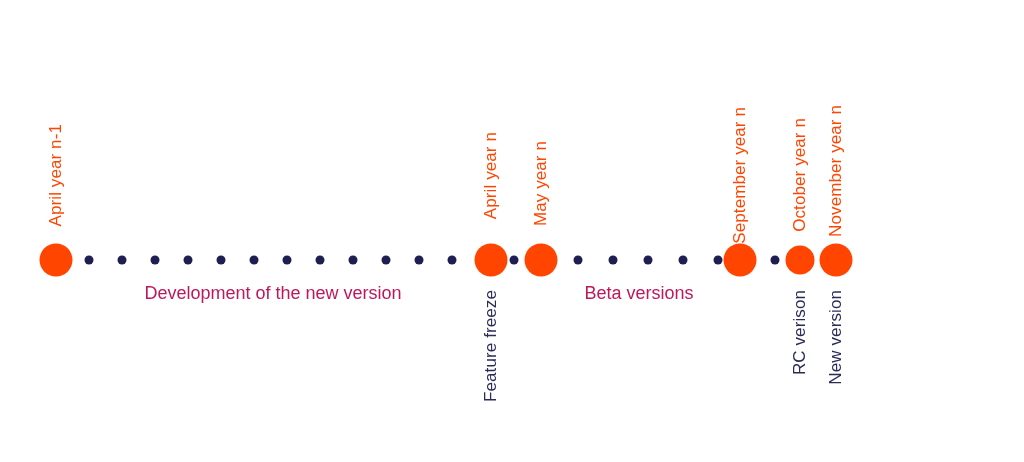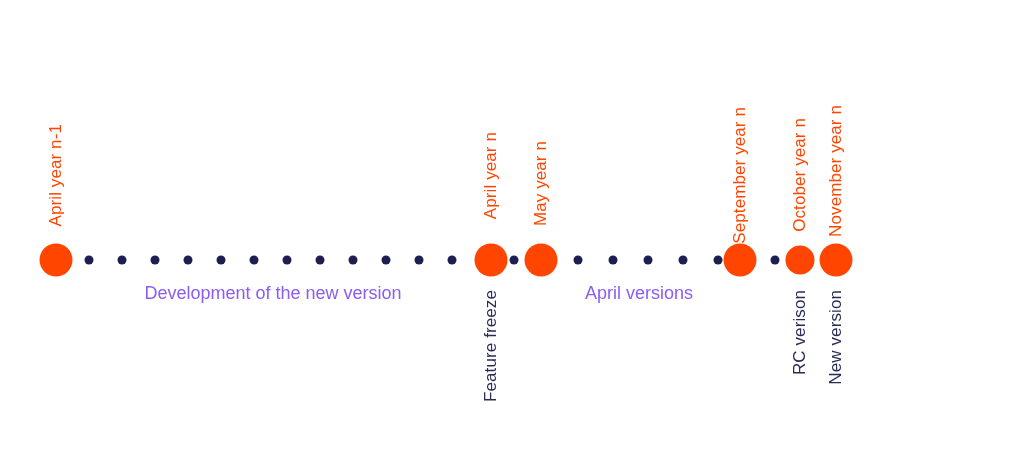--- a/index.html
+++ b/index.html
@@ -53,21 +53,21 @@
     transform-origin: center;
     color: #2B2B57;
     font-size: 17px;
     line-height: 1;
     white-space: nowrap;
     letter-spacing: 0.1px;
   }
   
   .phase-caption {
     position: absolute;
-    color: #8b5cf6;
+    color: #be185d;
     font-size: 18px;
     line-height: 1;
     white-space: nowrap;
     transform: translateX(-50%);
   }
 </style>
 </head>
 <body>
 
 <div id="timeline-canvas">
@@ -113,16 +113,16 @@
     </div>
 
   <div>
       <div class="label-below" style="left: 482px; top: 290px;">Feature freeze</div>
       <div class="label-below" style="left: 791px; top: 290px;">RC verison</div>
       <div class="label-below" style="left: 827px; top: 290px;">New version</div>
     </div>
 
   <div>
       <div class="phase-caption" style="left: 273px; top: 284px;">Development of the new version</div>
-      <div class="phase-caption" style="left: 639px; top: 284px;">April versions</div>
+      <div class="phase-caption" style="left: 639px; top: 284px;">Beta versions</div>
     </div>
 
 </div>
 
 </body></html>

